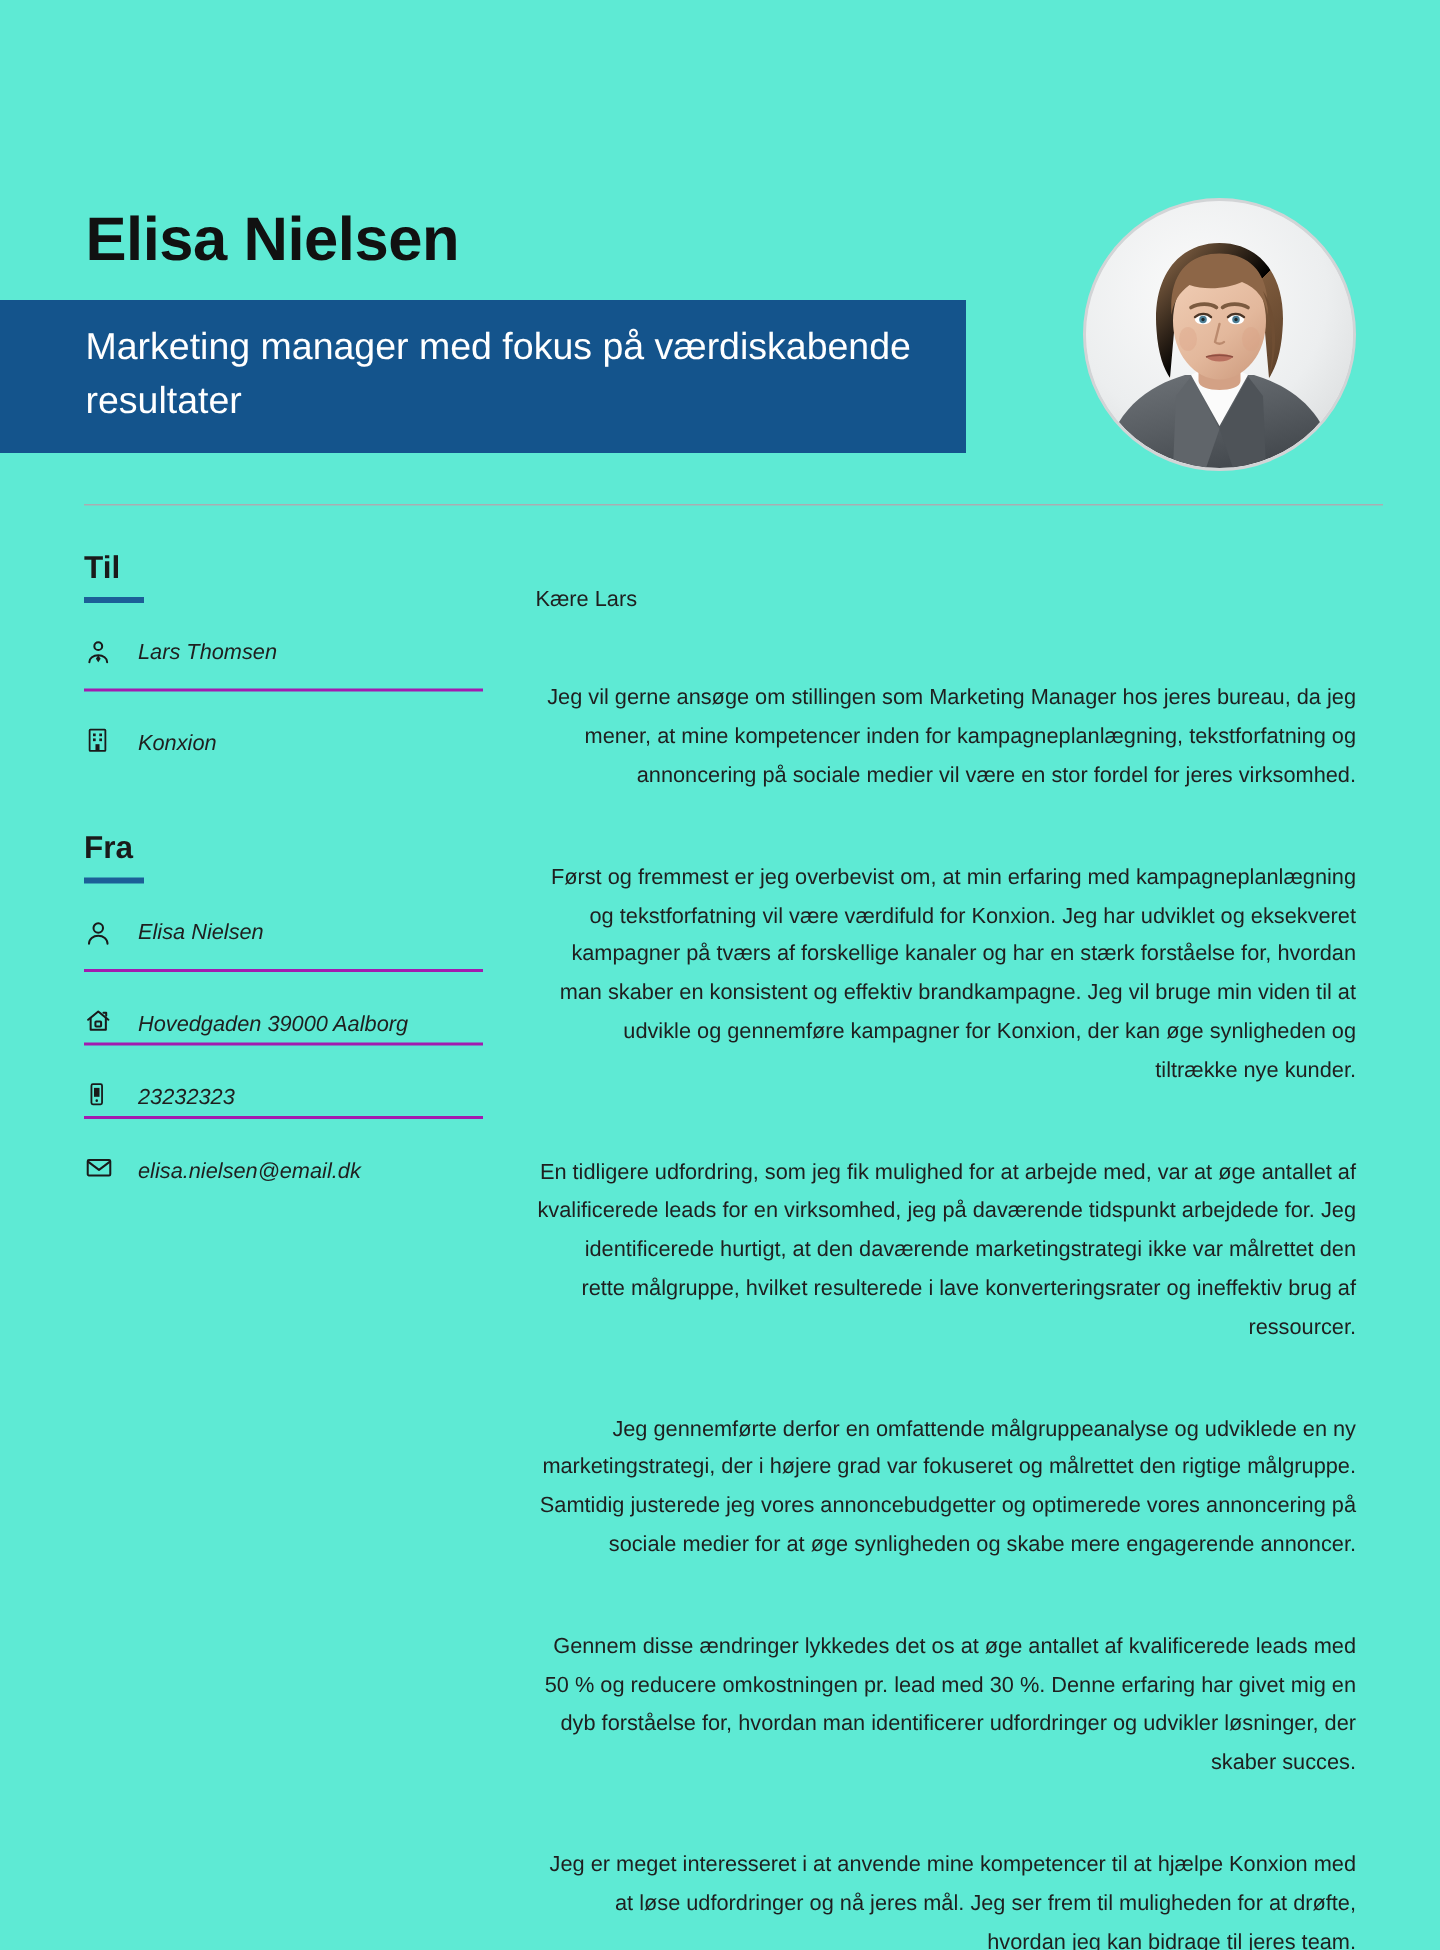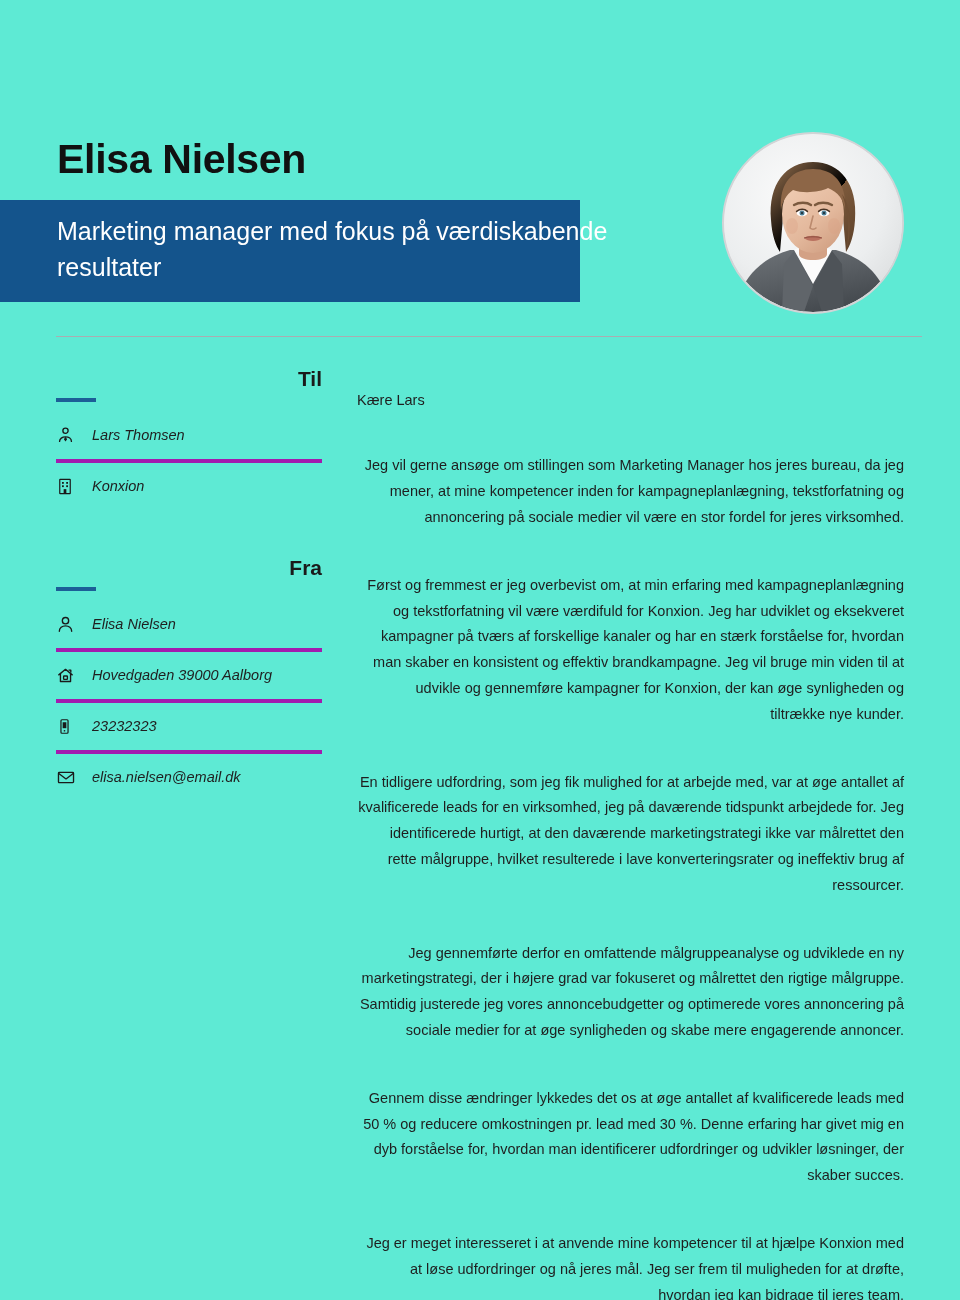--- a/index.html
+++ b/index.html
@@ -35,21 +35,21 @@
     font-weight: 700;
     color: #111111;
     letter-spacing: -0.3px;
     line-height: 1.05;
     white-space: nowrap;
   }
   .banner {
     position: absolute;
     left: 0;
     top: 200px;
-    width: 580px;
+    width: 644px;
     height: 102px;
     background: #14548c;
   }
   .banner-text {
     position: absolute;
     left: 57px;
     top: 14px;
     width: 620px;
     font-size: 25px;
     font-weight: 400;
@@ -101,21 +101,20 @@
     width: 547px;
   }
 
   
   .side-heading {
     font-size: 21px;
     font-weight: 700;
     color: #1a1a1a;
     line-height: 1;
     margin: 0;
-    text-align: right;
   }
   .side-accent {
     width: 40px;
     height: 4px;
     background: #1c5f97;
     margin-top: 9px;
   }
   .side-group-2 {
     margin-top: 47px;
   }
@@ -124,21 +123,22 @@
     font-style: italic;
   }
   .side-row {
     position: relative;
     display: flex;
     align-items: center;
     min-height: 43px;
     padding: 2px 0;
   }
   .side-row + .side-row {
-    border-top: 4px solid #a21caf;
+    border-top: 2px solid #a21caf;
+    align-items: flex-end;
   }
   .side-icon {
     width: 30px;
     min-width: 30px;
     height: 26px;
     display: flex;
     align-items: center;
     justify-content: flex-start;
     color: #1a1a1a;
   }

